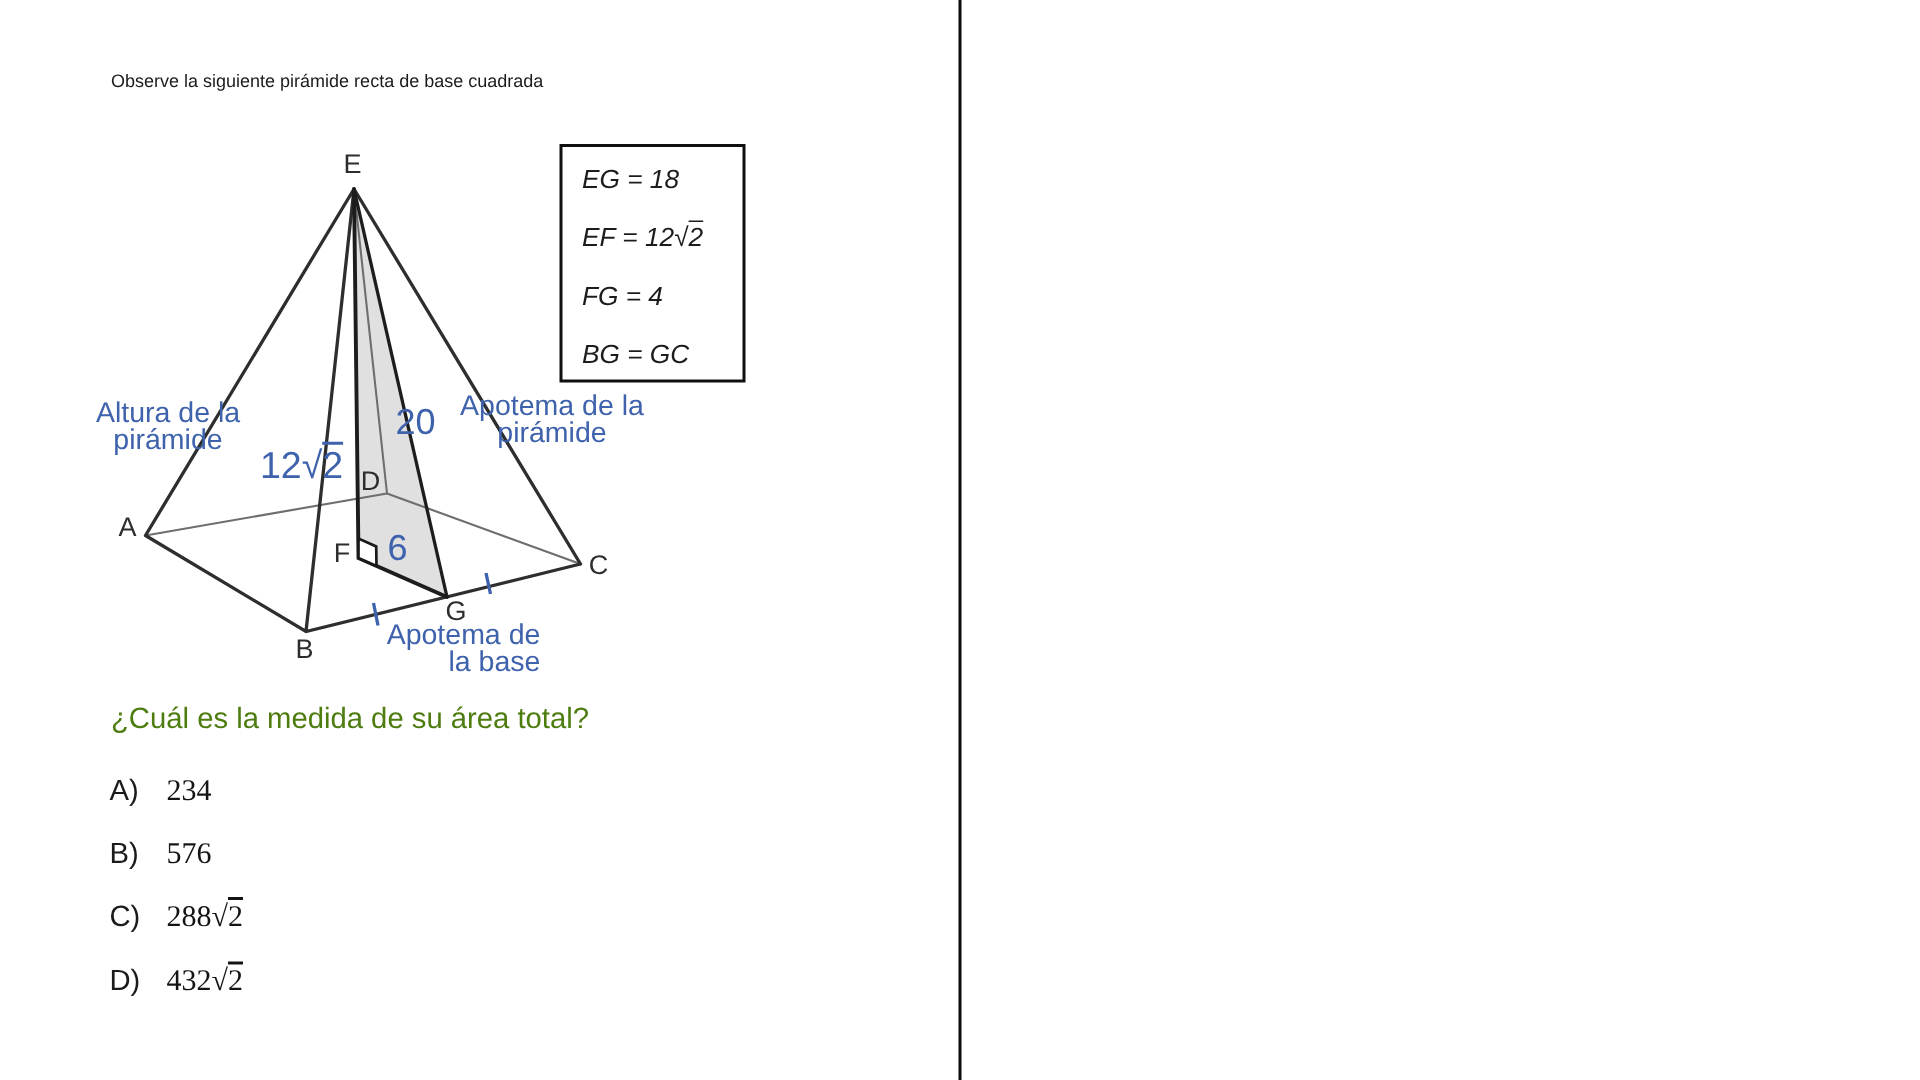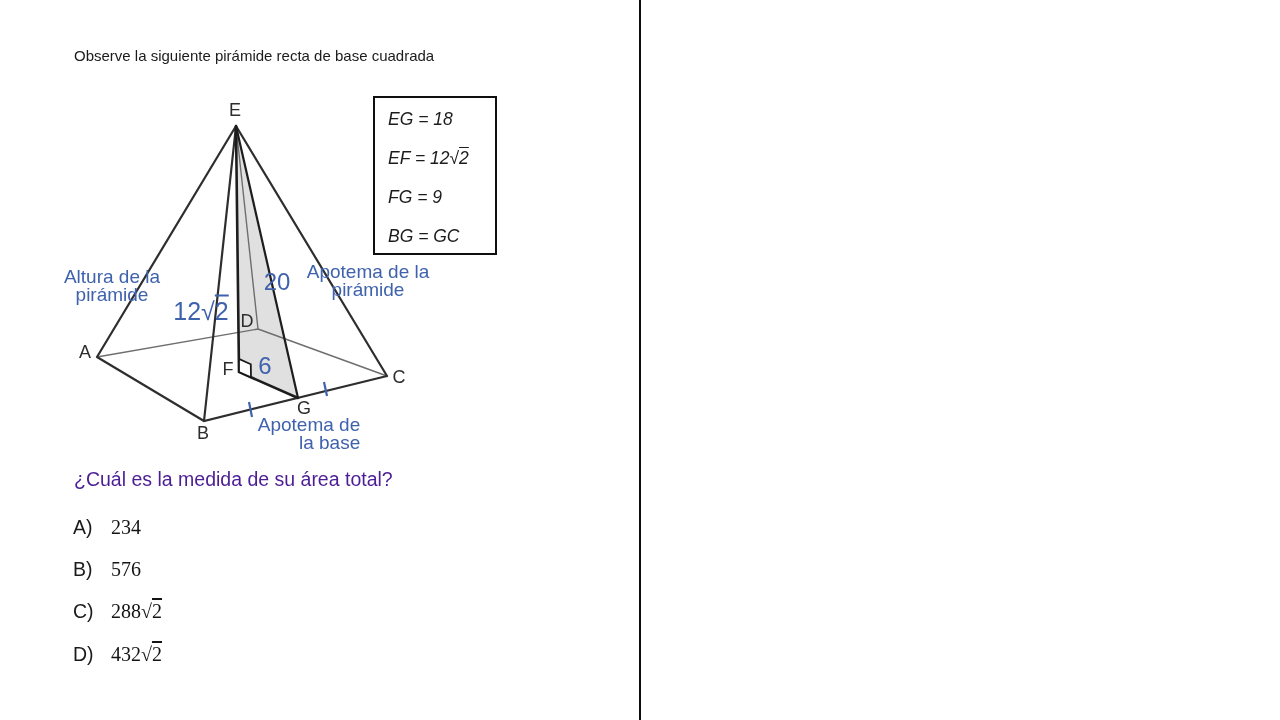--- a/index.html
+++ b/index.html
@@ -8,39 +8,39 @@
     background:#ffffff; font-family:"Liberation Sans", sans-serif; color:#1d1d1d;
   }
   .abs { position:absolute; }
   .ctr { transform:translate(-50%,-50%); white-space:nowrap; }
 
   
   .panel-left { position:absolute; left:0; top:0; width:639px; height:720px; }
   .divider { position:absolute; left:639px; top:0; width:2px; height:720px; background:#0c0c0c; }
   .panel-right { position:absolute; left:641px; top:0; width:639px; height:720px; }
 
-  .title { left:74px; top:47px; font-size:15px; color:#1b1b1b; white-space:nowrap; }
+  .title { left:74px; top:47px; font-size:12px; color:#1b1b1b; white-space:nowrap; }
 
   svg.diagram { position:absolute; left:0; top:0; }
 
   .gbox {
     left:373px; top:96px; width:101px;
     border:2px solid #0f0f0f; padding:11px 6px 6px 13px; background:#fff;
   }
   .gbox .grow { font-size:17.5px; color:#1c1c1c; height:21px; margin-bottom:18px; white-space:nowrap;font-style:italic; }
   .gbox .grow:last-child { margin-bottom:0; }
 
   .vlabel { font-size:18px; color:#2d2d2d; font-weight:400; }
   .blue  { color:#3f62ad; }
   .cap   { font-size:19px; line-height:17.5px; color:#3f62ad; text-align:center; white-space:nowrap; }
   .mnum  { font-size:24px; }
   .m12   { font-size:25px; }
   .ovl   { text-decoration:overline; }
 
-  .question { left:74px; top:468px; font-size:19.5px; color:#4c1d95; white-space:nowrap; }
+  .question { left:74px; top:468px; font-size:19.5px; color:#4d7c0f; white-space:nowrap; }
   .opt { left:73px; display:flex; align-items:baseline; }
   .opt .lab { font-size:19.5px; color:#1b1b1b; width:38px; flex:none; }
   .opt .val { font-family:"Liberation Serif", serif; font-size:20px; color:#141414; }
 </style>
 </head>
 <body>
 
 <div class="panel-left">
 
   <div class="abs title">Observe la siguiente pirámide recta de base cuadrada</div>
@@ -76,21 +76,21 @@
     <div>pirámide</div>
   </div>
   <div class="abs ctr cap" style="left:309px;top:433px;text-align:right;">
     <div>Apotema de</div>
     <div>la base</div>
   </div>
 
   <div class="abs gbox">
     <div class="grow"><span>EG = 18</span><span></span><span class="ovl"></span></div>
     <div class="grow"><span>EF = 12</span><span>√</span><span class="ovl">2</span></div>
-    <div class="grow"><span>FG = 9</span><span></span><span class="ovl"></span></div>
+    <div class="grow"><span>FG = 4</span><span></span><span class="ovl"></span></div>
     <div class="grow"><span>BG = GC</span><span></span><span class="ovl"></span></div>
   </div>
 
   <div class="abs question">¿Cuál es la medida de su área total?</div>
 
   <div class="abs opt" style="top:516px;">
     <span class="lab">A)</span>
     <span class="val"><span>234</span><span></span><span class="ovl"></span></span>
   </div>
   <div class="abs opt" style="top:558px;">

